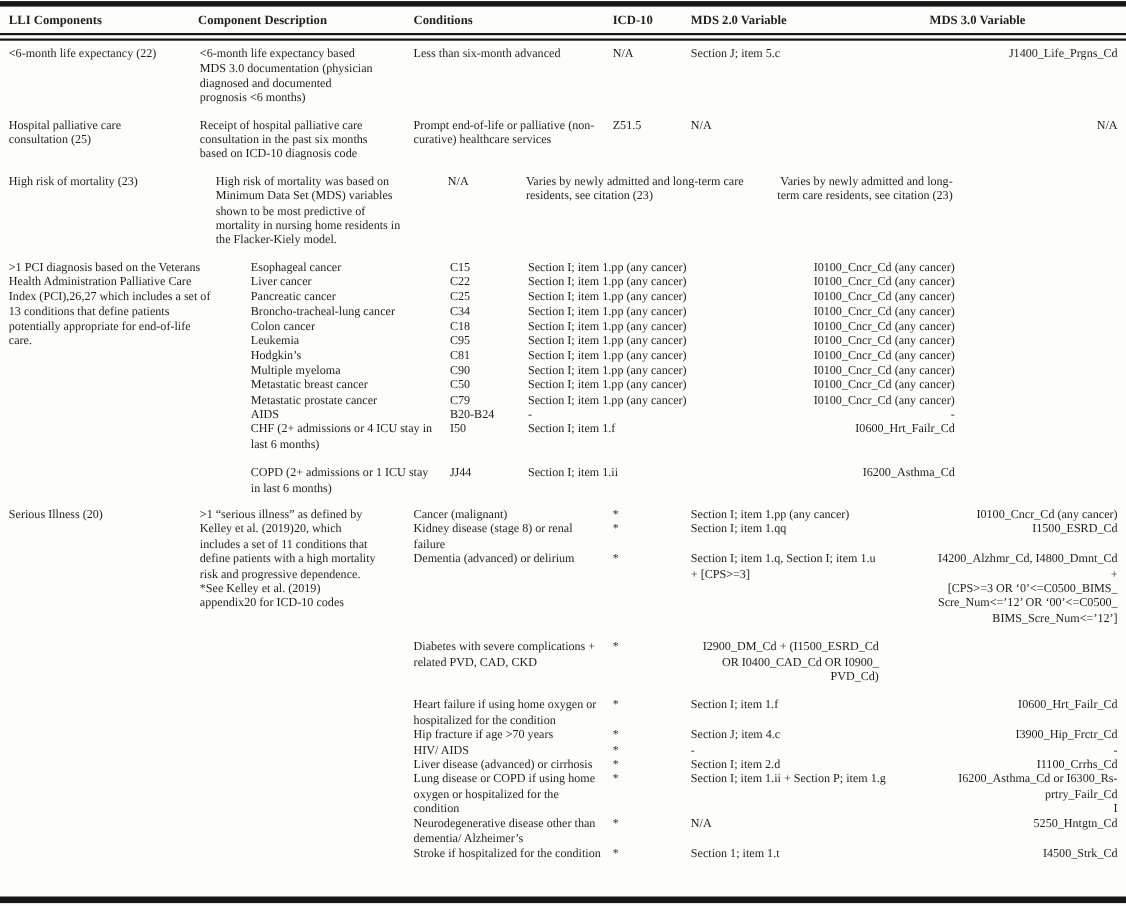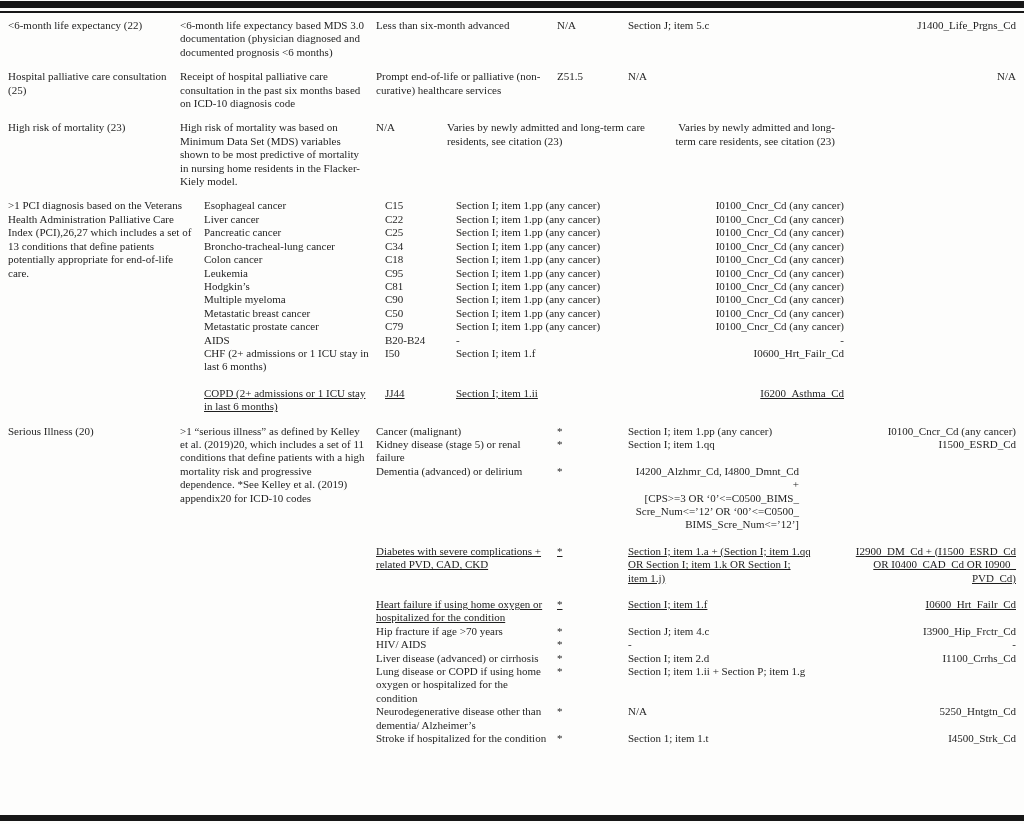--- a/index.html
+++ b/index.html
@@ -5,39 +5,47 @@
   html,body { margin:0; padding:0; background:#ffffff; }
   .page {
     position:relative; width:1024px; height:824px; overflow:hidden;
     background:#fdfdfc; color:#1f1f1f;
     font-family:"Liberation Serif","DejaVu Serif",serif;
   }
   .rule-top { margin-top:1px; height:5px; background:#171717; }
   .thead { display:flex; padding:6px 8px 4px 8px; font-weight:bold; font-size:11.5px; line-height:14px; }
   .rule-double { height:3px; border-top:2px solid #171717; border-bottom:2px solid #171717; }
   .tbody { padding:6px 8px 0 8px; font-size:11px; line-height:13.4px; }
-  .trow { display:flex; align-items:flex-start; margin-top:11px; }
+  .trow { display:flex; align-items:flex-start; margin-top:11px;gap:24px; }
   .trow:first-child { margin-top:0; }
   .cell { box-sizing:border-box; padding-right:10px; white-space:pre-line; overflow-wrap:break-word; }
   .h1,.c1 { width:172px; } .h2,.c2 { width:196px; }
   .h3,.c3 { width:181px; } .h4,.c4 { width:71px; }
   .h5,.c5 { width:217px; } .h6,.c6 { width:171px; }
   .h1,.h2,.h3,.h4,.h5,.h6 { box-sizing:border-box; padding-right:8px; }
   .c6 { padding-right:0;text-align:right; }
   .sub { width:640px; }
   .srow { display:flex; align-items:flex-start; }
-  .srow.gap { margin-top:13px;text-decoration:underline; }
+  .srow.gap { margin-top:13px; }
   .rule-bottom { position:absolute; left:0; right:0; bottom:3px; height:6px; background:#171717; }
 </style>
 </head>
 <body>
 
 <div class="page">
   <div class="rule-top"></div>
 
+  <div class="thead">
+    <div class="h1">LLI Components</div>
+    <div class="h2">Component Description</div>
+    <div class="h3">Conditions</div>
+    <div class="h4">ICD-10</div>
+    <div class="h5">MDS 2.0 Variable</div>
+    <div class="h6">MDS 3.0 Variable</div>
+  </div>
 
   <div class="rule-double"></div>
 
   <div class="tbody" id="tbody">
       <div class="trow">
         <div class="cell c1">&lt;6-month life expectancy (22)</div>
         <div class="cell c2">&lt;6-month life expectancy based MDS 3.0 documentation (physician diagnosed and documented prognosis &lt;6 months)</div>
         <div class="sub">
           <div class="srow">
             <div class="cell c3">Less than six-month advanced</div>
@@ -133,21 +141,21 @@
             <div class="cell c5">Section I; item 1.pp (any cancer)</div>
             <div class="cell c6">I0100_Cncr_Cd (any cancer)</div>
           </div>
           <div class="srow">
             <div class="cell c3">AIDS</div>
             <div class="cell c4">B20-B24</div>
             <div class="cell c5">-</div>
             <div class="cell c6">-</div>
           </div>
           <div class="srow">
-            <div class="cell c3">CHF (2+ admissions or 1 ICU stay in last 6 months)</div>
+            <div class="cell c3">CHF (2+ admissions or 4 ICU stay in last 6 months)</div>
             <div class="cell c4">I50</div>
             <div class="cell c5">Section I; item 1.f</div>
             <div class="cell c6">I0600_Hrt_Failr_Cd</div>
           </div>
           <div class="srow gap">
             <div class="cell c3">COPD (2+ admissions or 1 ICU stay in last 6 months)</div>
             <div class="cell c4">JJ44</div>
             <div class="cell c5">Section I; item 1.ii</div>
             <div class="cell c6">I6200_Asthma_Cd</div>
           </div>
@@ -157,40 +165,39 @@
         <div class="cell c1">Serious Illness (20)</div>
         <div class="cell c2">&gt;1 “serious illness” as defined by Kelley et al. (2019)20, which includes a set of 11 conditions that define patients with a high mortality risk and progressive dependence. *See Kelley et al. (2019) appendix20 for ICD-10 codes</div>
         <div class="sub">
           <div class="srow">
             <div class="cell c3">Cancer (malignant)</div>
             <div class="cell c4">*</div>
             <div class="cell c5">Section I; item 1.pp (any cancer)</div>
             <div class="cell c6">I0100_Cncr_Cd (any cancer)</div>
           </div>
           <div class="srow">
-            <div class="cell c3">Kidney disease (stage 5) or renal failure</div>
+            <div class="cell c3">Kidney disease (stage 8) or renal failure</div>
             <div class="cell c4">*</div>
             <div class="cell c5">Section I; item 1.qq</div>
             <div class="cell c6">I1500_ESRD_Cd</div>
           </div>
           <div class="srow">
             <div class="cell c3">Dementia (advanced) or delirium</div>
             <div class="cell c4">*</div>
+            <div class="cell c5">Section I; item 1.q, Section I; item 1.u
++ [CPS&gt;=3]</div>
             <div class="cell c6">I4200_Alzhmr_Cd, I4800_Dmnt_Cd
 +
 [CPS&gt;=3 OR ‘0’&lt;=C0500_BIMS_
 Scre_Num&lt;=’12’ OR ‘00’&lt;=C0500_
 BIMS_Scre_Num&lt;=’12’]</div>
           </div>
           <div class="srow gap">
             <div class="cell c3">Diabetes with severe complications + related PVD, CAD, CKD</div>
             <div class="cell c4">*</div>
-            <div class="cell c5">Section I; item 1.a + (Section I; item 1.qq
-OR Section I; item 1.k OR Section I;
-item 1.j)</div>
             <div class="cell c6">I2900_DM_Cd + (I1500_ESRD_Cd
 OR I0400_CAD_Cd OR I0900_
 PVD_Cd)</div>
           </div>
           <div class="srow gap">
             <div class="cell c3">Heart failure if using home oxygen or hospitalized for the condition</div>
             <div class="cell c4">*</div>
             <div class="cell c5">Section I; item 1.f</div>
             <div class="cell c6">I0600_Hrt_Failr_Cd</div>
           </div>
@@ -209,20 +216,23 @@
           <div class="srow">
             <div class="cell c3">Liver disease (advanced) or cirrhosis</div>
             <div class="cell c4">*</div>
             <div class="cell c5">Section I; item 2.d</div>
             <div class="cell c6">I1100_Crrhs_Cd</div>
           </div>
           <div class="srow">
             <div class="cell c3">Lung disease or COPD if using home oxygen or hospitalized for the condition</div>
             <div class="cell c4">*</div>
             <div class="cell c5">Section I; item 1.ii + Section P; item 1.g</div>
+            <div class="cell c6">I6200_Asthma_Cd or I6300_Rs-
+prtry_Failr_Cd
+I</div>
           </div>
           <div class="srow">
             <div class="cell c3">Neurodegenerative disease other than dementia/ Alzheimer’s</div>
             <div class="cell c4">*</div>
             <div class="cell c5">N/A</div>
             <div class="cell c6">5250_Hntgtn_Cd</div>
           </div>
           <div class="srow">
             <div class="cell c3">Stroke if hospitalized for the condition</div>
             <div class="cell c4">*</div>

